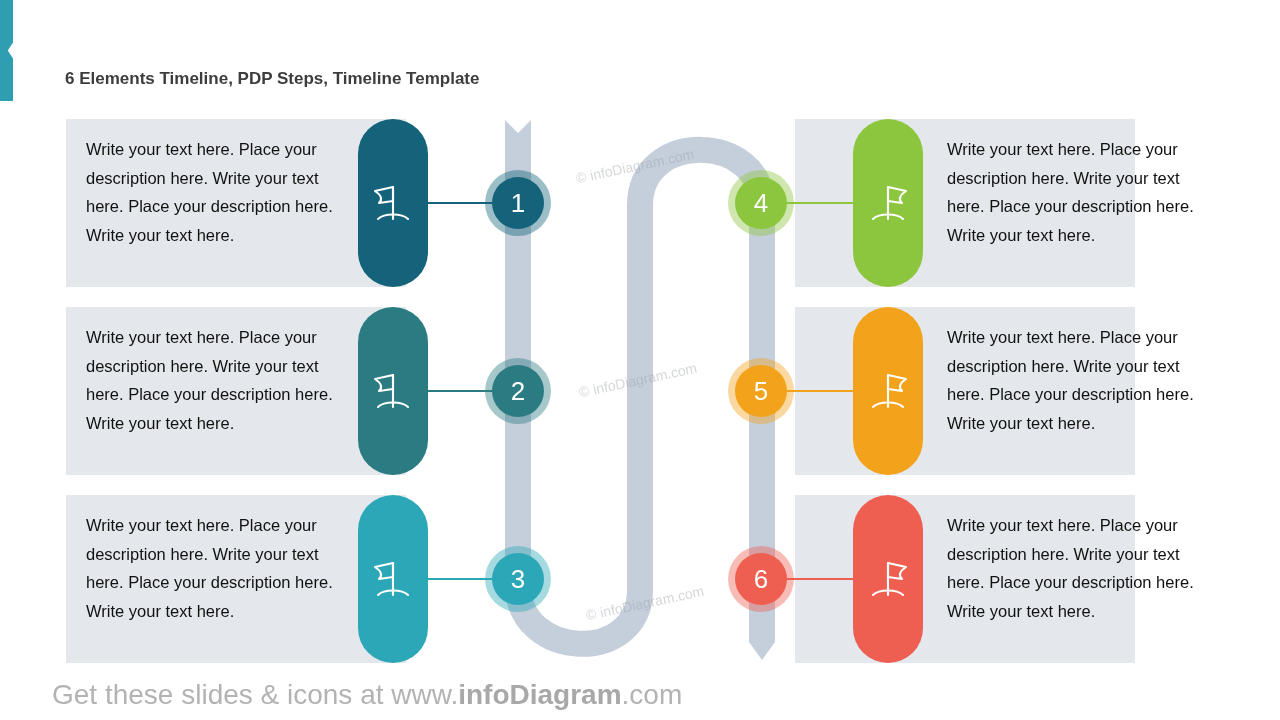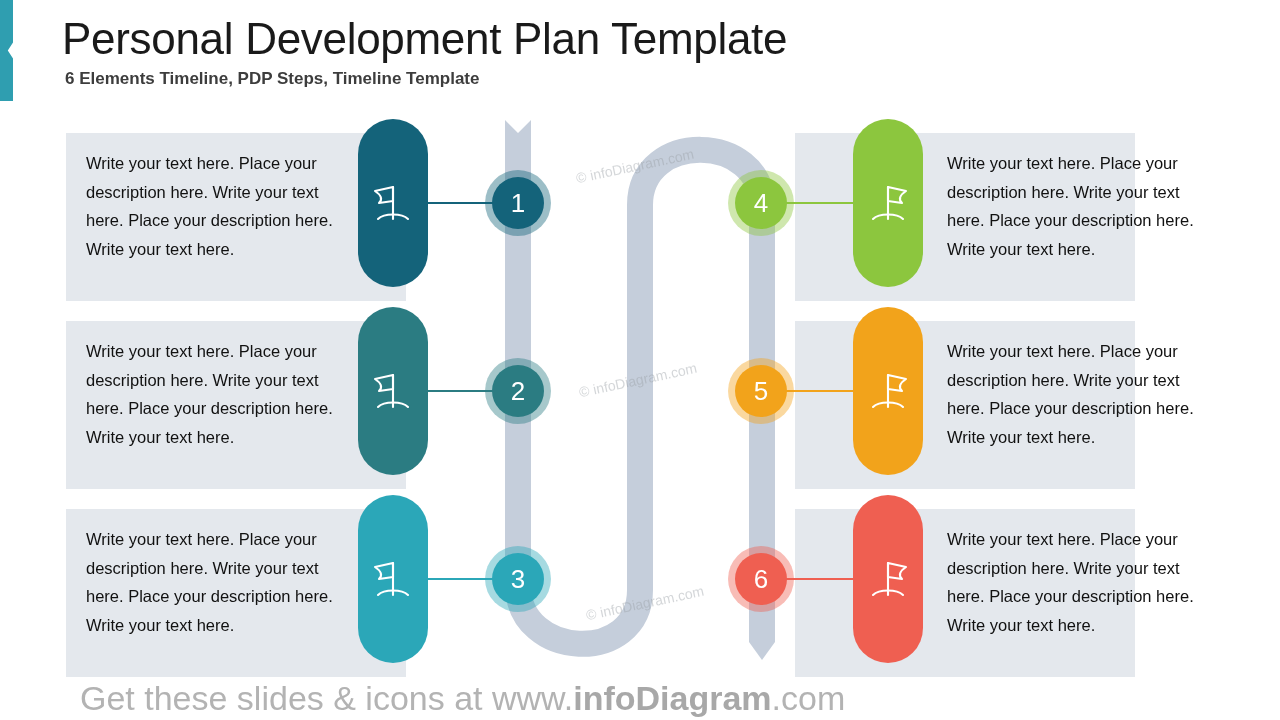--- a/index.html
+++ b/index.html
@@ -68,21 +68,21 @@
   }
   .row.r1 { top: 119px; }
   .row.r2 { top: 307px; }
   .row.r3 { top: 495px; }
 
   .side-left  { left: 66px;  width: 420px; }
   .side-right { left: 795px; width: 420px; }
 
   .textbox {
     position: absolute;
-    top: 14px;
+    top: 0;
     width: 340px;
     height: 168px;
     background: #e4e8ed;
     box-sizing: border-box;
   }
   .textbox .body {
     position: absolute;
     top: 16px;
     width: 248px;
     font-size: 16.5px;
@@ -164,35 +164,34 @@
     font-size: 14px;
     white-space: nowrap;
     transform: rotate(-12deg);
     pointer-events: none;
   }
   .wm.small { font-size: 11px; opacity: 0.33; }
 
   
   .footer {
     position: absolute;
-    left: 80px;
+    left: 52px;
     top: 679px;
-    font-size: 34px;
+    font-size: 28px;
     color: #b3b3b3;
     white-space: nowrap;
   }
   .footer b { font-weight: 700; color: #a8a8a8; }
 </style>
 </head>
 <body>
 
 <div class="slide">
 
   <div class="accent-bar"></div>
-  <div class="page-title">Personal Development Plan Template</div>
   <div class="page-subtitle">6 Elements Timeline, PDP Steps, Timeline Template</div>
 
   <svg class="road-layer" viewBox="0 0 1280 720" width="1280" height="720">
 
     <path d="M505,120 L518,133 L531,120 L531,598 L505,598 Z" fill="#c5cedb"></path>
 
     <path d="M518,585
              C518,660 640,665 640,590
              L640,205
              C640,130 762,133 762,205" fill="none" stroke="#c5cedb" stroke-width="26" stroke-linecap="butt"></path>

